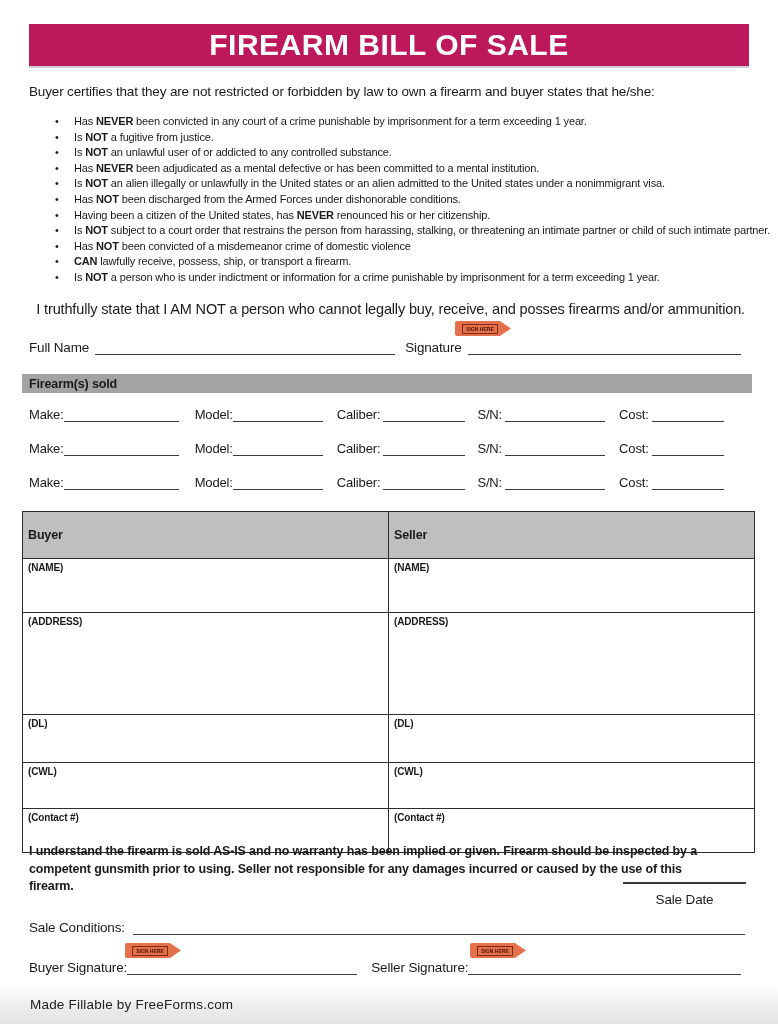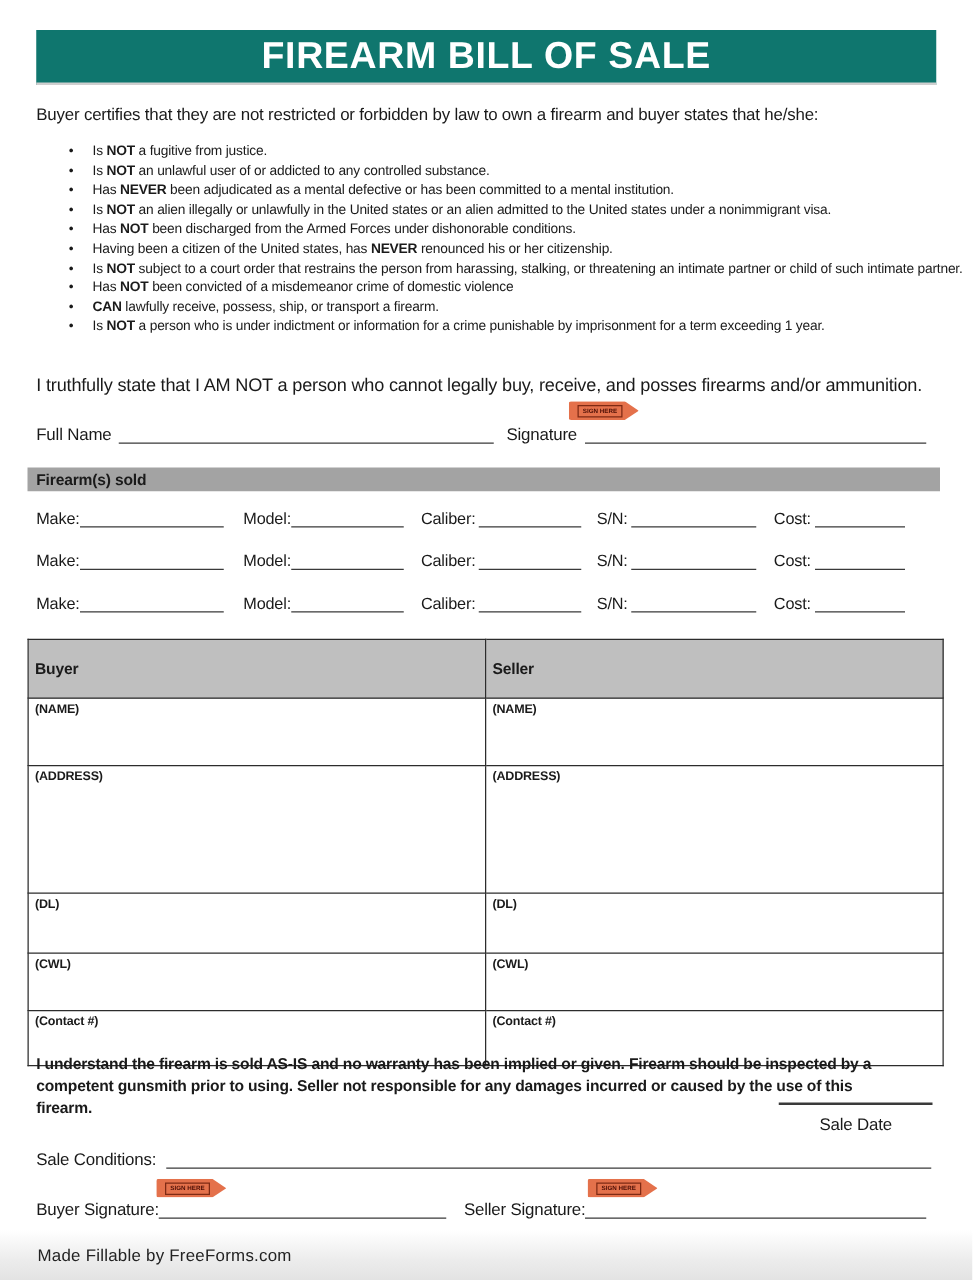--- a/index.html
+++ b/index.html
@@ -10,38 +10,38 @@
     color:#1a1a1a;
     position:relative;
     overflow:hidden;
     letter-spacing:-0.15px;
   }
   .page { position:absolute; inset:0; }
 
   
   .title-bar{
     position:absolute; left:29px; top:24px; width:720px; height:44px;
-    background:#0f766e; color:#fff;
+    background:#be185d; color:#fff;
     display:flex; align-items:center; justify-content:center;
     border-bottom:2px solid #cfcfcf;
   }
   .title-bar h1{ font-size:30px; font-weight:bold; letter-spacing:.5px; }
 
   
   .intro{ position:absolute; left:29px; top:84px; width:716px; font-size:13.5px; }
   .bullets{ position:absolute; left:47px; top:114px; width:712px; list-style:none; }
   .bullets li{
     font-size:11px; line-height:15.6px; padding-left:27px; position:relative;
     white-space:nowrap;
   }
   .bullets li::before{
     content:"•"; position:absolute; left:8px; top:0; font-size:11px;
   }
   .bullets b{ font-weight:bold; }
-  .statement{ position:absolute; left:29px; top:301px; width:716px; font-size:14.5px; }
+  .statement{ position:absolute; left:29px; top:301px; width:716px; font-size:14.5px;text-align:right; }
 
   
   .blank{
     display:inline-block; border-bottom:1px solid #3a3a3a; height:15px;
     vertical-align:bottom;
   }
 
   
   .sign-tag{
     position:absolute; width:56px; height:15px;
@@ -140,20 +140,21 @@
 
 <div class="page">
 
   <div class="title-bar">
     <h1>FIREARM BILL OF SALE</h1>
   </div>
 
   <p class="intro">Buyer certifies that they are not restricted or forbidden by law to own a firearm and buyer states that he/she:</p>
 
   <ul class="bullets">
+    <li><span>Has </span><b>NEVER</b><span> been convicted in any court of a crime punishable by imprisonment for a term exceeding 1 year.</span></li>
     <li><span>Is </span><b>NOT</b><span> a fugitive from justice.</span></li>
     <li><span>Is </span><b>NOT</b><span> an unlawful user of or addicted to any controlled substance.</span></li>
     <li><span>Has </span><b>NEVER</b><span> been adjudicated as a mental defective or has been committed to a mental institution.</span></li>
     <li><span>Is </span><b>NOT</b><span> an alien illegally or unlawfully in the United states or an alien admitted to the United states under a nonimmigrant visa.</span></li>
     <li><span>Has </span><b>NOT</b><span> been discharged from the Armed Forces under dishonorable conditions.</span></li>
     <li><span>Having been a citizen of the United states, has </span><b>NEVER</b><span> renounced his or her citizenship.</span></li>
     <li><span>Is </span><b>NOT</b><span> subject to a court order that restrains the person from harassing, stalking, or threatening an intimate partner or child of such intimate partner.</span></li>
     <li><span>Has </span><b>NOT</b><span> been convicted of a misdemeanor crime of domestic violence</span></li>
     <li><span></span><b>CAN</b><span> lawfully receive, possess, ship, or transport a firearm.</span></li>
     <li><span>Is </span><b>NOT</b><span> a person who is under indictment or information for a crime punishable by imprisonment for a term exceeding 1 year.</span></li>

